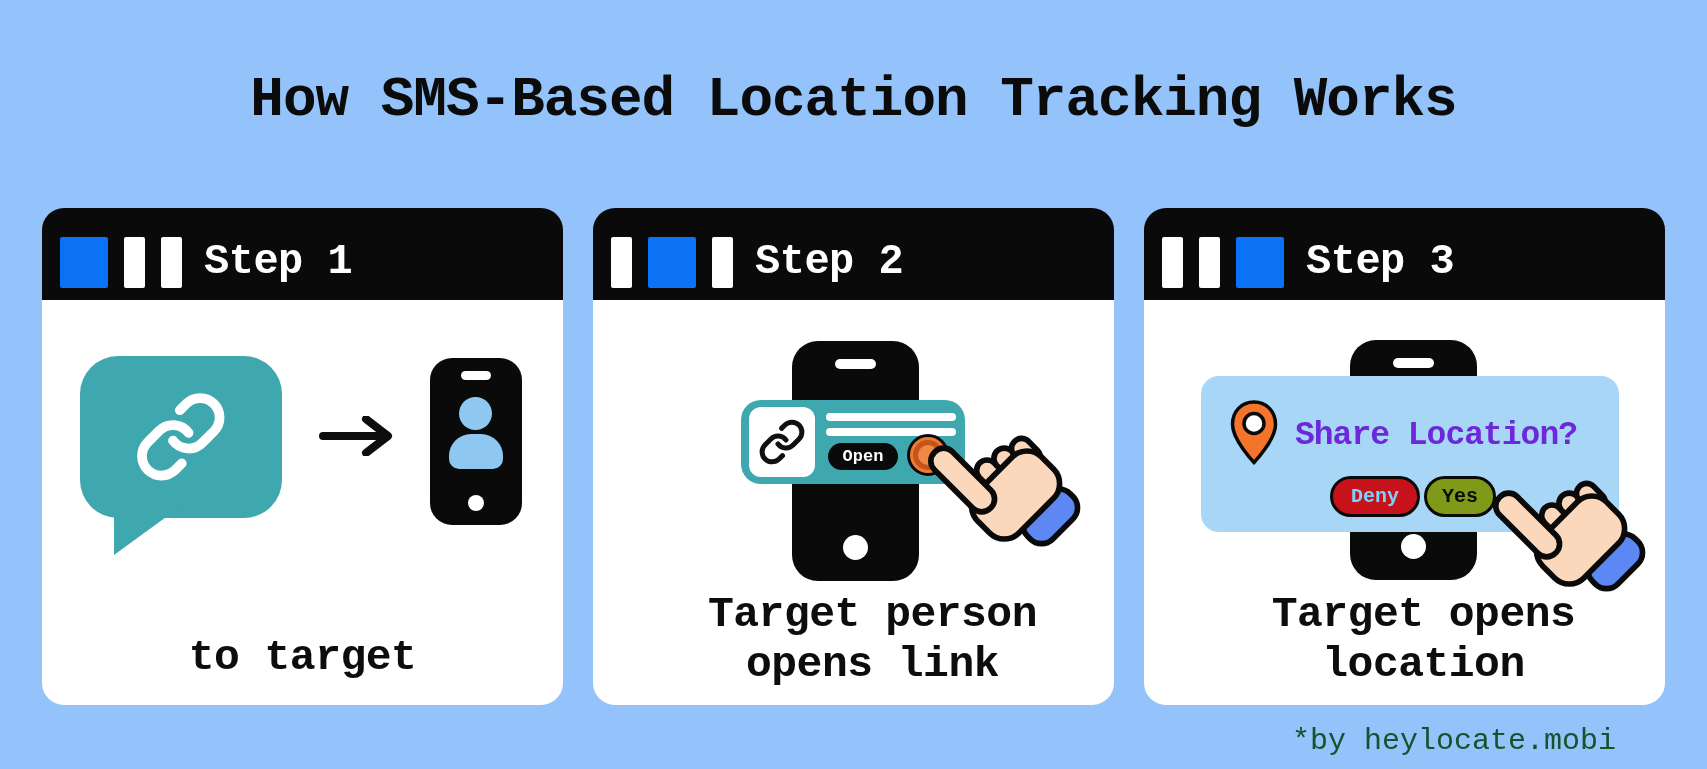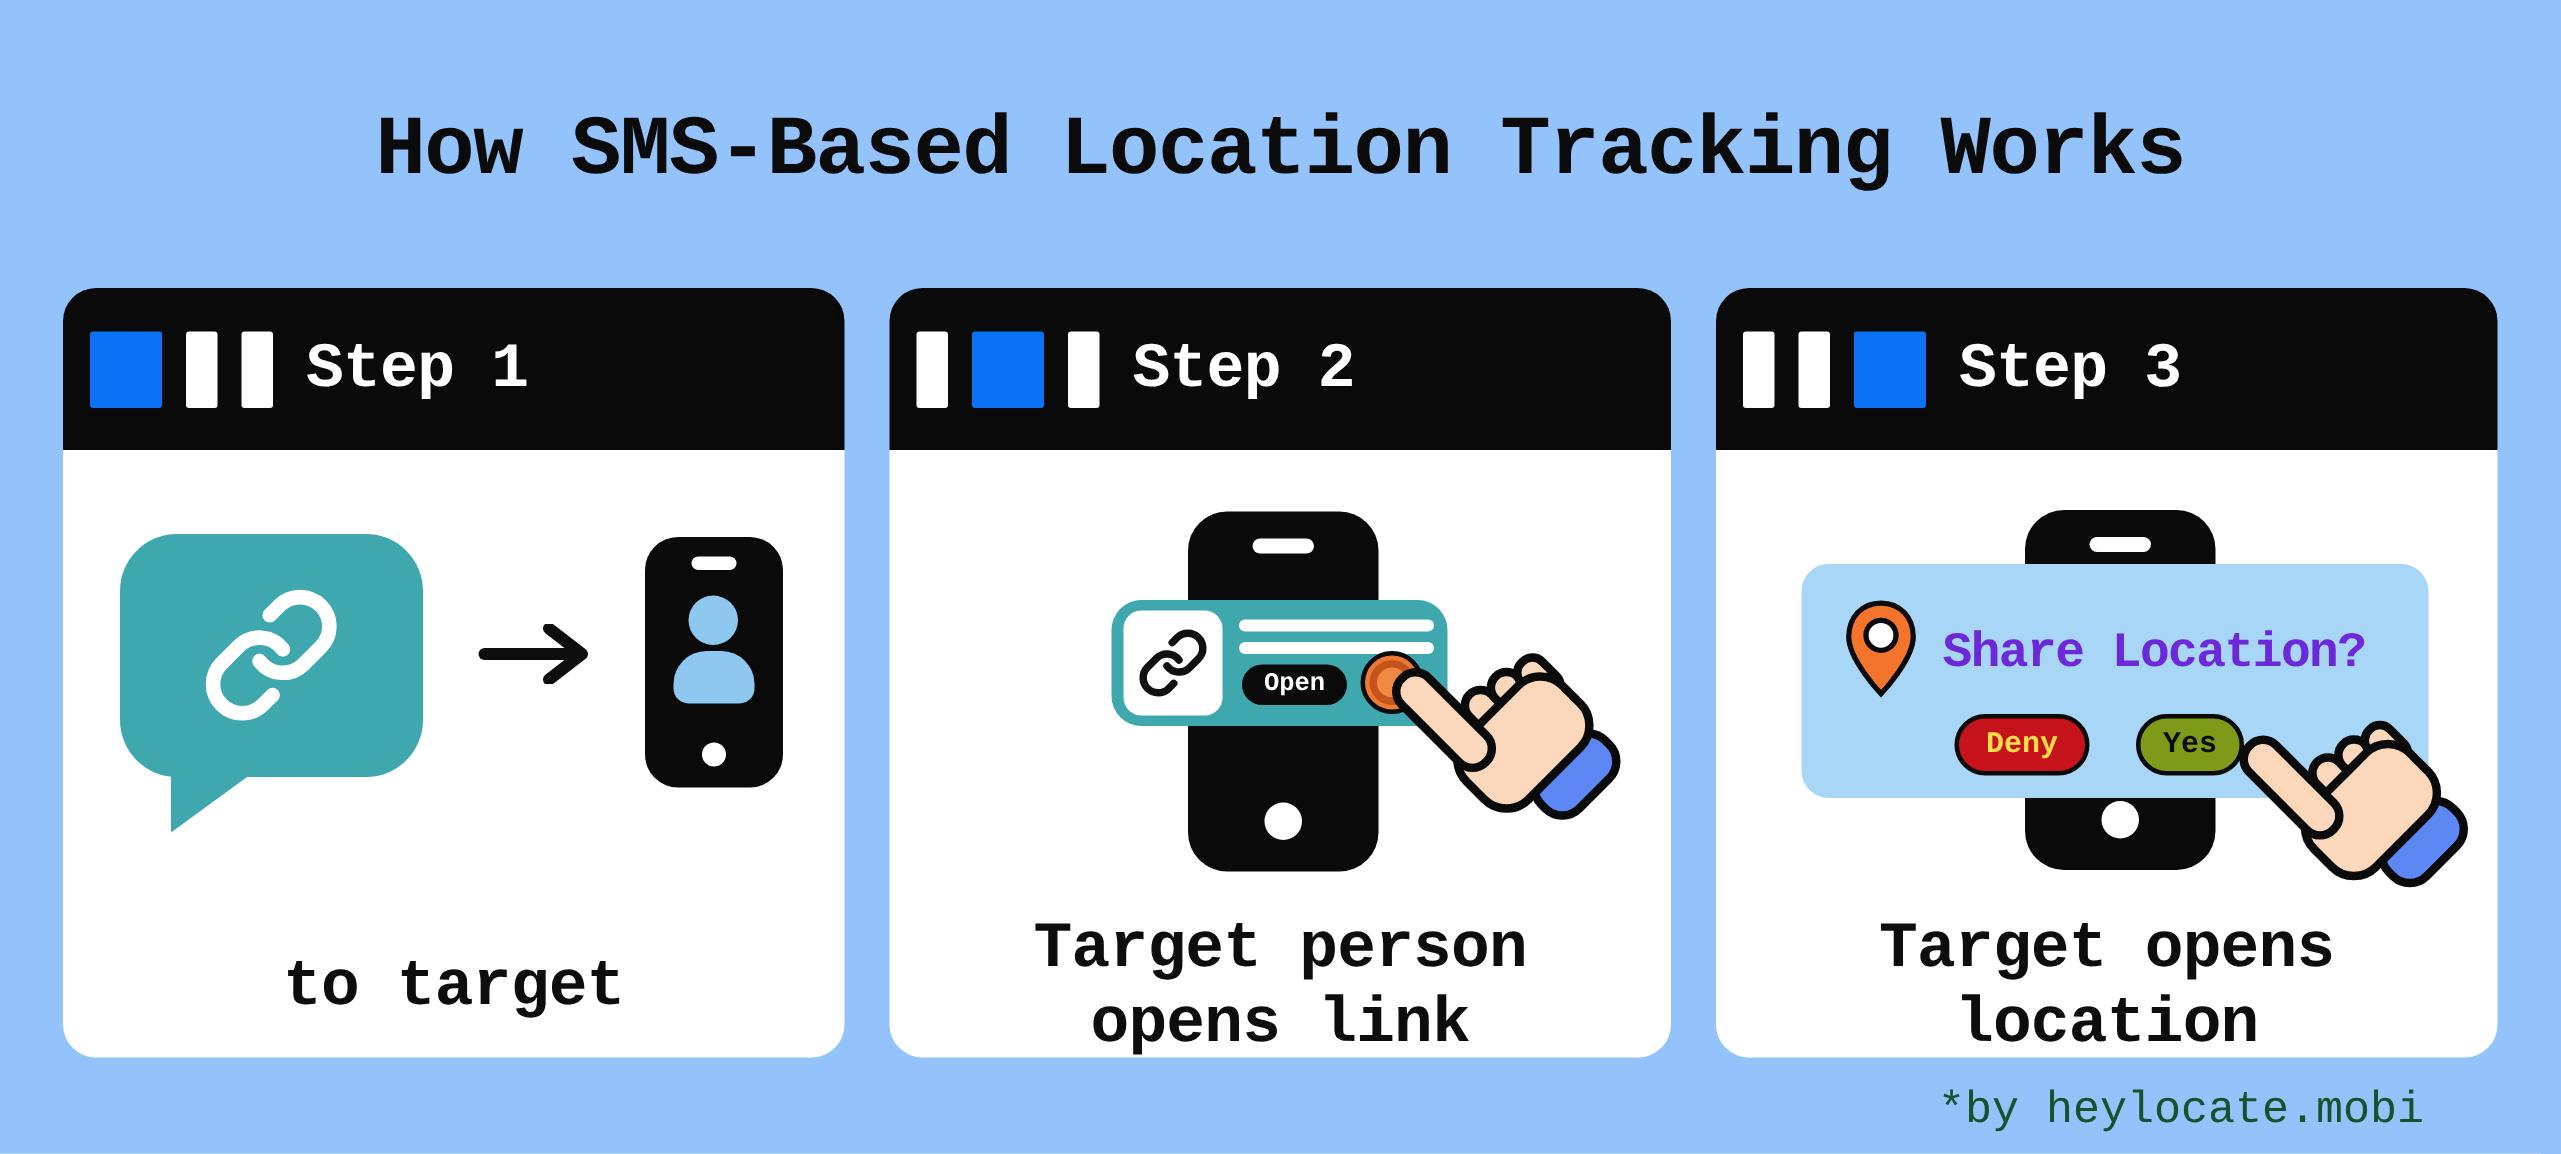--- a/index.html
+++ b/index.html
@@ -9,36 +9,36 @@
     font-family:Liberation Mono, monospace;
   }
   .title {
     position:absolute; top:68px; left:0; width:100%; margin:0;
     text-align:center; font-size:56px; font-weight:bold; letter-spacing:-1px;
     color:#0b0b0b; white-space:nowrap;
   }
   .card { position:absolute; top:192px; width:521px; height:513px; }
   .card.c1 { left:42px; } .card.c2 { left:593px; } .card.c3 { left:1144px; }
   .hdr {
-    position:absolute; top:0; left:0; width:100%; height:108px;
+    position:absolute; top:16px; left:0; width:100%; height:108px;
     background:#0a0a0a; border-radius:22px 22px 0 0;
     display:flex; align-items:center; padding-left:18px; box-sizing:border-box;
   }
   .sq  { width:21px; height:51px; background:#ffffff; border-radius:2px; margin-right:16px; flex:none; }
   .sqa { width:48px; height:51px; background:#0b72f5; border-radius:2px; margin-right:16px; flex:none; }
   .hdr-label { color:#ffffff; font-size:42px; font-weight:bold; margin-left:6px; letter-spacing:-0.5px; }
   .body {
     position:absolute; top:108px; left:0; width:100%; height:405px;
     background:#ffffff; border-radius:0 0 22px 22px;
   }
   .caption {
     position:absolute; left:0; width:100%; text-align:center;
     font-size:43px; font-weight:bold; letter-spacing:-0.5px; line-height:1.16; color:#0d0d0d;
   }
-  .c1 .caption { top:283px; } .c2 .caption, .c3 .caption { top:308px; }
+  .c1 .caption { top:283px; } .c2 .caption, .c3 .caption { top:290px;padding-left:19px; }
 
   
   .bubble-svg { position:absolute; left:38px; top:56px; }
   .arrow-svg  { position:absolute; left:276px; top:116px; }
   .phone1 { position:absolute; left:388px; top:58px; width:92px; height:167px; background:#0a0a0a; border-radius:22px; }
   .phone1 .speaker { position:absolute; left:31px; top:13px; width:30px; height:9px; background:#ffffff; border-radius:5px; }
   .phone1 .head { position:absolute; left:29px; top:39px; width:33px; height:33px; border-radius:50%; background:#8ec7f0; }
   .phone1 .torso { position:absolute; left:19px; top:76px; width:54px; height:35px; background:#8ec7f0; border-radius:22px 22px 10px 10px; }
   .phone1 .home { position:absolute; left:38px; top:137px; width:16px; height:16px; border-radius:50%; background:#ffffff; }
 
@@ -70,21 +70,21 @@
   .pin-svg { position:absolute; left:29px; top:24px; }
   .question {
     position:absolute; left:80px; top:41px; width:310px; text-align:center;
     font-size:33px; font-weight:bold; letter-spacing:-1px; color:#6d28d9; white-space:nowrap;
   }
   .pill {
     position:absolute; top:100px; height:41px; box-sizing:border-box;
     border:3px solid #0a0a0a; border-radius:21px;
     font-size:20px; font-weight:bold; text-align:center; line-height:35px;
   }
-  .deny-btn { left:102px; width:90px; background:#c5121b; color:#fde047; }
+  .deny-btn { left:129px; width:90px; background:#c5121b; color:#7dd3fc; }
   .yes-btn  { left:223px; width:72px; background:#7e9a18; color:#0b0b0b; }
 
   .footer {
     position:absolute; top:724px; right:91px;
     font-size:30px; color:#14532d;
   }
 </style>
 </head>
 <body>
 

